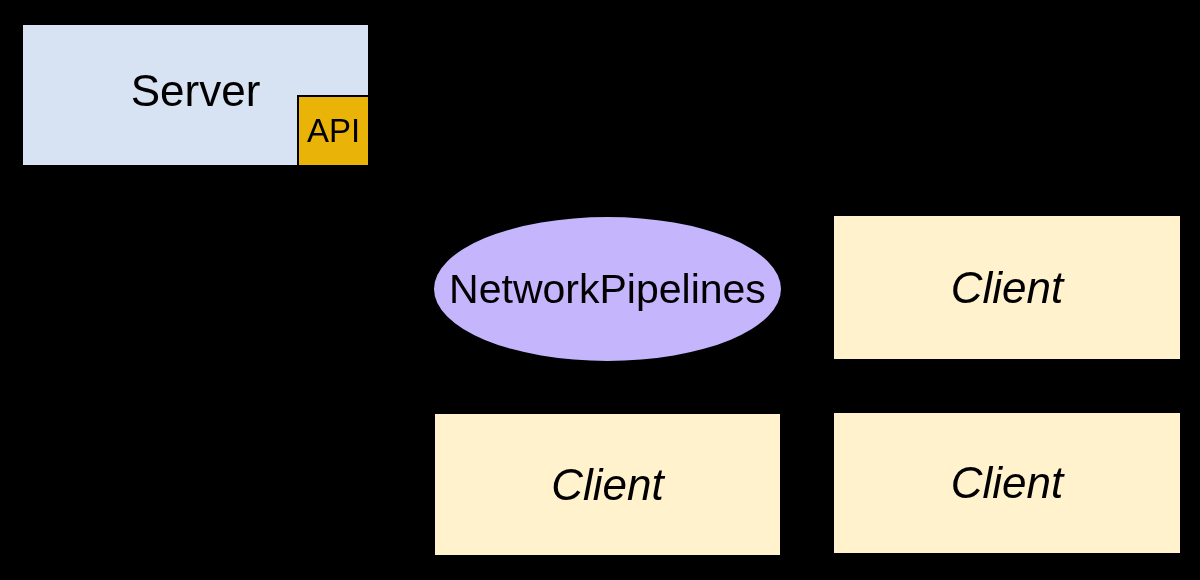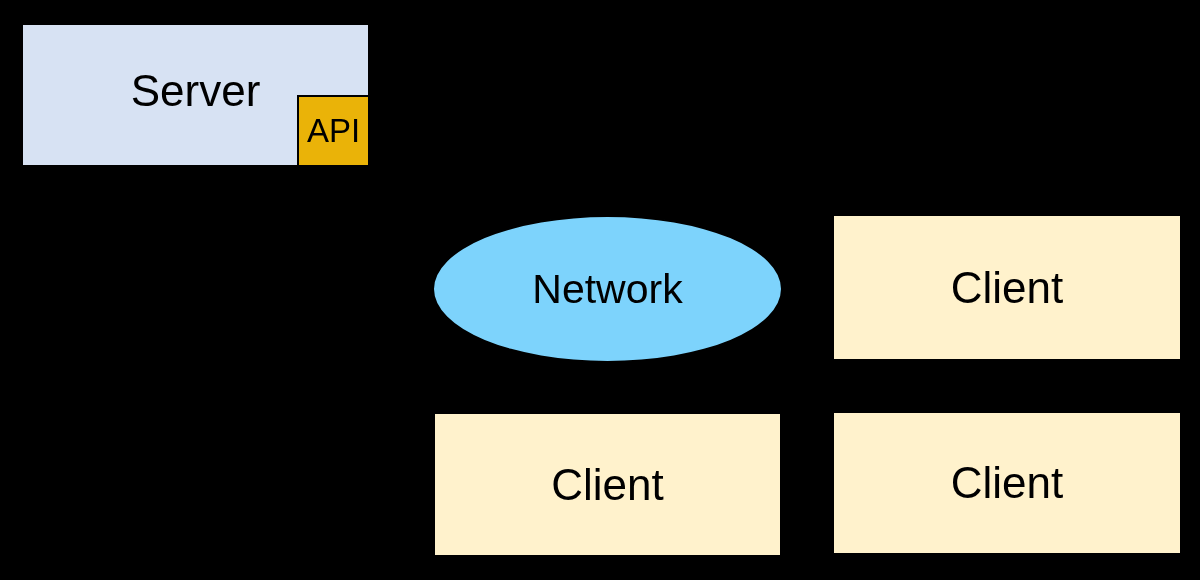--- a/index.html
+++ b/index.html
@@ -35,49 +35,51 @@
   .node-server .label { position: relative; top: -4px; text-align: center; }
   .node-api {
     left: 297px; top: 95px;
     width: 73px; height: 72px;
     background: #eab308;
     font-size: 33px;
   }
   .node-pipelines {
     left: 432px; top: 215px;
     width: 351px; height: 148px;
-    background: #7dd3fc;
+    background: #c4b5fd;
     border-radius: 50%;
     font-size: 41px;
     line-height: 1.28;
     flex-direction: row;
   }
   .node-client {
     background: #fff2cc;
     font-size: 44px;
+    font-style: italic;
   }
   .node-client-tr { left: 832px; top: 214px; width: 350px; height: 147px; }
   .node-client-bl { left: 433px; top: 412px; width: 349px; height: 145px; }
   .node-client-br { left: 832px; top: 411px; width: 350px; height: 144px; }
 </style>
 </head>
 <body>
 
 <div class="canvas">
 
   <div class="node node-server">
     <span class="label">Server</span>
   </div>
 
   <div class="node node-api">
     <span class="label">API</span>
   </div>
 
   <div class="node node-pipelines">
     <span class="label">Network</span>
+    <span class="label">Pipelines</span>
   </div>
 
   <div class="node node-client node-client-tr">
     <span class="label">Client</span>
   </div>
 
   <div class="node node-client node-client-bl">
     <span class="label">Client</span>
   </div>
 

